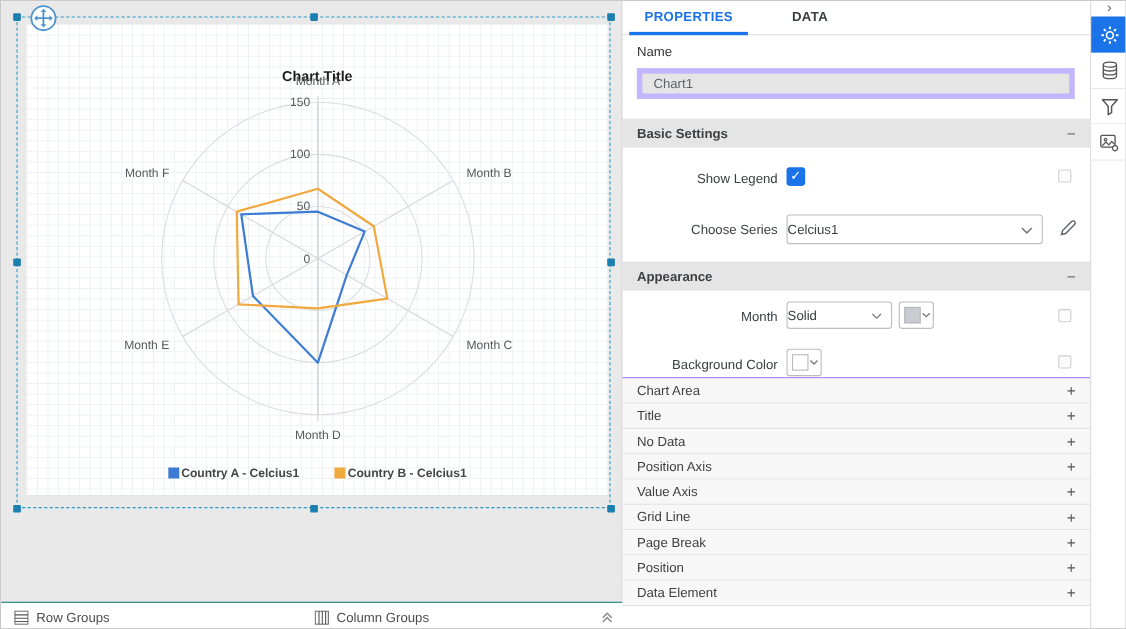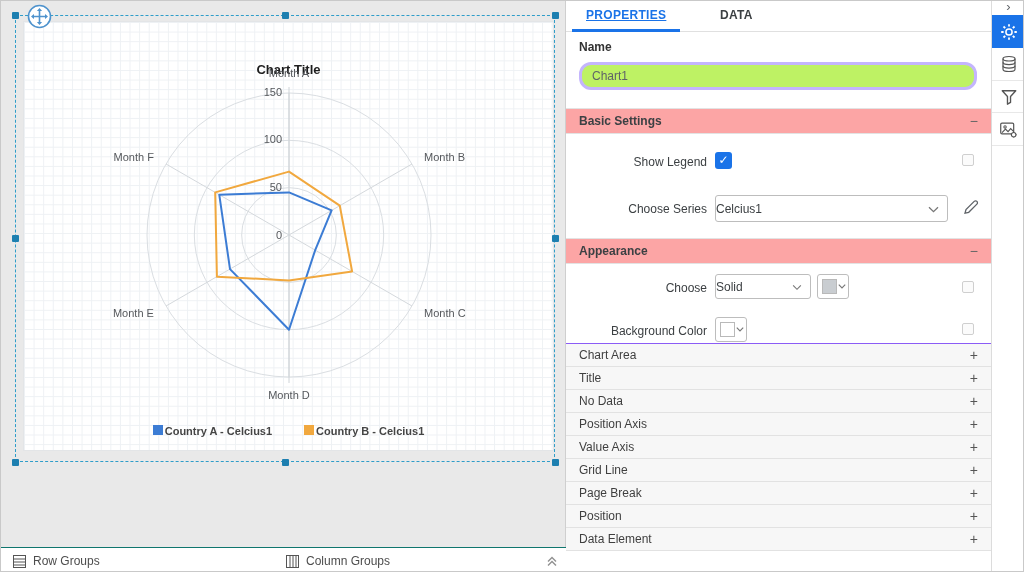--- a/index.html
+++ b/index.html
@@ -26,30 +26,30 @@
   
   #bottom-bar{position:absolute;left:0;top:546px;width:565px;height:26px;background:#fff;
               border-top:1px solid #0f766e;font-size:12px;color:#4d4d4d;}
   .bb-item{position:absolute;top:0;height:26px;display:flex;align-items:center;gap:7px;}
   #bb-collapse{position:absolute;left:544px;top:6px;width:14px;height:14px;cursor:pointer;}
   
   #props-panel{position:absolute;left:565px;top:0;width:425px;height:572px;background:#fff;}
   #tabbar{position:absolute;left:0;top:0;width:100%;height:31px;border-bottom:1px solid #e0e0e0;}
   .tab{position:absolute;top:0;height:31px;line-height:29px;font-size:12px;font-weight:bold;
        letter-spacing:.3px;cursor:pointer;}
-  .tab.active{color:#1a73e8;border-bottom:3px solid #1a73e8;text-decoration:underline;}
+  .tab.active{color:#1a73e8;border-bottom:3px solid #1a73e8;}
   .tab.inactive{color:#3c4043;}
   #tab-properties{left:6px;padding:0 14px;}
   #tab-data{left:140px;padding:0 14px;}
   .field-label{position:absolute;font-size:12px;color:#3c4043;}
   .right-label{position:absolute;width:141px;text-align:right;font-size:12px;color:#3c4043;}
-  #name-label{left:13px;top:39px;font-weight:bold;color:#333;}
-  #name-input{position:absolute;left:13px;top:61px;width:398px;height:28px;border:3px solid #c4b5fd;
-              border-radius:12px;padding:0 10px;font-size:12px;color:#5f6368;outline:none;background:#bef264;}
-  .section-header{position:absolute;left:0;width:100%;height:26px;background:#fca5a5;
+  #name-label{left:13px;top:39px;font-weight:normal;color:#333;}
+  #name-input{position:absolute;left:13px;top:61px;width:398px;height:28px;border:5px solid #c4b5fd;
+              border-radius:0;padding:0 10px;font-size:12px;color:#5f6368;outline:none;background:#e5e5e5;}
+  .section-header{position:absolute;left:0;width:100%;height:26px;background:#e5e5e5;
                   border-top:1px solid #e3e3e3;border-bottom:1px solid #e3e3e3;
                   display:flex;align-items:center;justify-content:space-between;
                   padding:0 13px;font-size:12px;font-weight:bold;color:#3c4043;cursor:pointer;}
   .collapse-glyph{font-size:14px;color:#666;font-weight:normal;}
   #basic-header{top:107px;} #appearance-header{top:237px;}
   .checkbox{position:absolute;left:149px;top:151px;width:17px;height:17px;background:#1a73e8;
             border-radius:3px;color:#fff;font-size:12px;line-height:17px;text-align:center;cursor:pointer;}
   .expr-box{position:absolute;left:396px;width:12px;height:12px;border:1px solid #cfcfcf;
             background:#fbfbfb;border-radius:2px;cursor:pointer;}
   .dropdown{position:absolute;border:1px solid #bdbdbd;border-radius:3px;background:#fff;
@@ -192,21 +192,21 @@
       </svg>
     </div>
     <svg id="edit-series-btn" viewBox="0 0 18 18">
       <path d="M3 15.2l1-3.6 8.2-8.2a1.9 1.9 0 0 1 2.7 2.7L6.7 14.3z" fill="none" stroke="#5f6368" stroke-width="1.3"></path>
     </svg>
 
     <div id="appearance-header" class="section-header">
       <span>Appearance</span>
       <span class="collapse-glyph">−</span>
     </div>
-    <div class="right-label" style="left:0;top:280px">Choose</div>
+    <div class="right-label" style="left:0;top:280px">Month</div>
     <div id="border-style-dd" class="dropdown">
       <span>Solid</span>
       <svg class="dd-chevron" width="10" height="6" viewBox="0 0 11 7">
         <path d="M1 1l4.5 4.5L10 1" fill="none" stroke="#777" stroke-width="1.3"></path>
       </svg>
     </div>
     <div id="border-color-swatch" class="swatch-ctl">
       <div class="swatch-inner" style="background:#c9cdd1"></div>
       <svg class="swatch-chev" width="8" height="5" viewBox="0 0 11 7">
         <path d="M1 1l4.5 4.5L10 1" fill="none" stroke="#777" stroke-width="1.6"></path>

